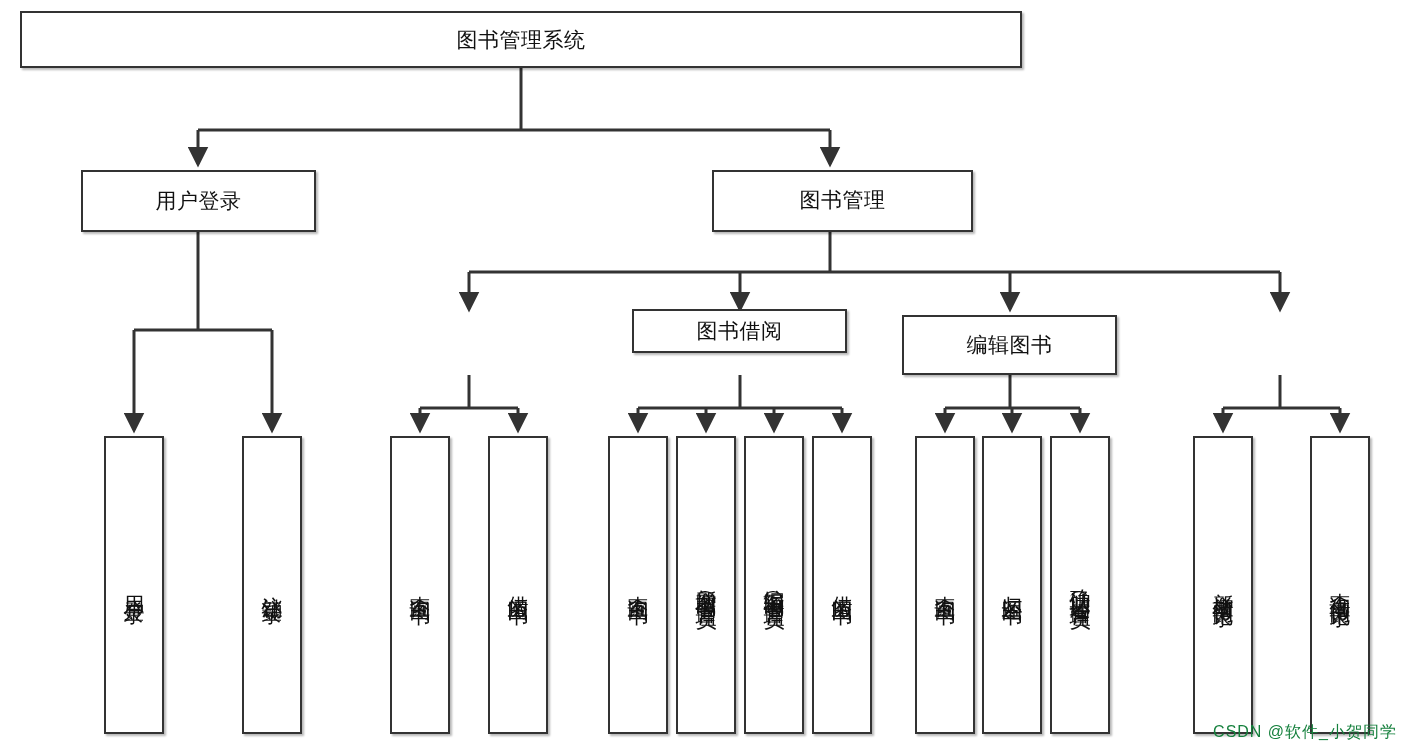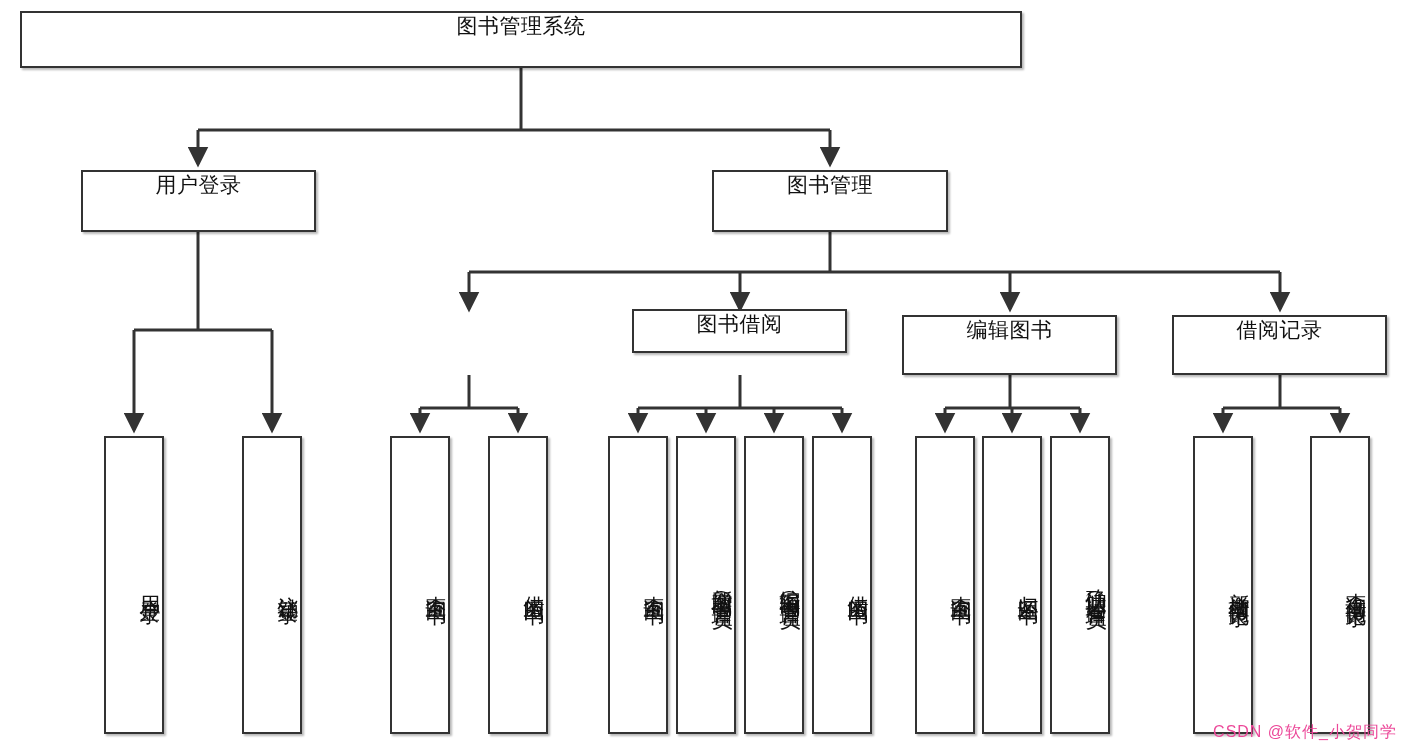--- a/index.html
+++ b/index.html
@@ -25,21 +25,21 @@
     width: 1405px;
     height: 747px;
   }
   .node {
     position: absolute;
     box-sizing: border-box;
     background: #ffffff;
     border: 2px solid #333333;
     box-shadow: 2px 2px 2px rgba(0,0,0,0.28);
     display: flex;
-    align-items: flex-start;
+    align-items: center;
     justify-content: center;
     color: #111111;
     z-index: 2;
   }
   .node.horizontal {
     font-size: 21px;
     letter-spacing: 0.5px;
     line-height: 1.2;
   }
   .node.vertical {
@@ -54,21 +54,21 @@
   .node.vertical .label {
     writing-mode: vertical-rl;
     text-orientation: upright;
     display: block;
   }
   .watermark {
     position: absolute;
     right: 8px;
     bottom: 4px;
     font-size: 16px;
-    color: #ec4899;
+    color: #15803d;
     letter-spacing: 1px;
     z-index: 3;
     white-space: nowrap;
   }
 </style>
 </head>
 <body>
 
 <div id="diagram-root">
 
@@ -127,32 +127,29 @@
     </g>
   </svg>
 
   <div class="node horizontal" style="left:20px; top:11px; width:1002px; height:57px;">
     <span class="label">图书管理系统</span>
   </div>
 
   <div class="node horizontal" style="left:81px; top:170px; width:235px; height:62px;">
     <span class="label">用户登录</span>
   </div>
-  <div class="node horizontal" style="left:712px; top:170px; width:236px; height:62px;">
+  <div class="node horizontal" style="left:712px; top:170px; width:261px; height:62px;font-family:Liberation Serif, serif;">
     <span class="label">图书管理</span>
   </div>
 
   <div class="node horizontal" style="left:632px; top:309px; width:215px; height:44px;">
     <span class="label">图书借阅</span>
   </div>
   <div class="node horizontal" style="left:902px; top:315px; width:215px; height:60px;">
     <span class="label">编辑图书</span>
-  </div>
-  <div class="node horizontal" style="left:1172px; top:315px; width:215px; height:60px;">
-    <span class="label">借阅记录</span>
   </div>
 
   <div class="node vertical" style="left:104px; top:436px; width:60px; height:298px;">
     <span class="label">用户登录</span>
   </div>
   <div class="node vertical" style="left:242px; top:436px; width:60px; height:298px;">
     <span class="label">注销登录</span>
   </div>
 
   <div class="node vertical" style="left:390px; top:436px; width:60px; height:298px;">

